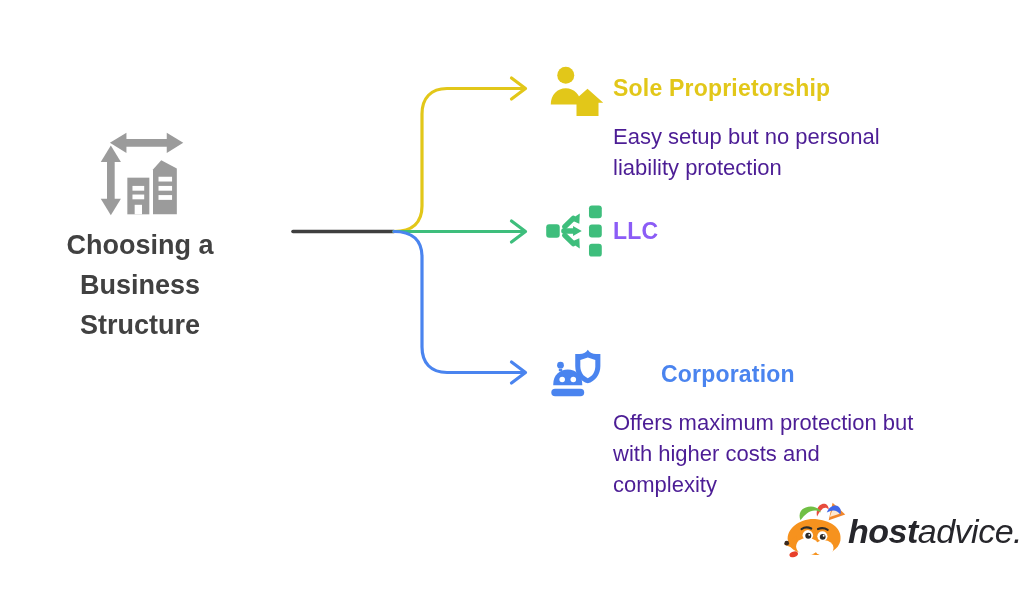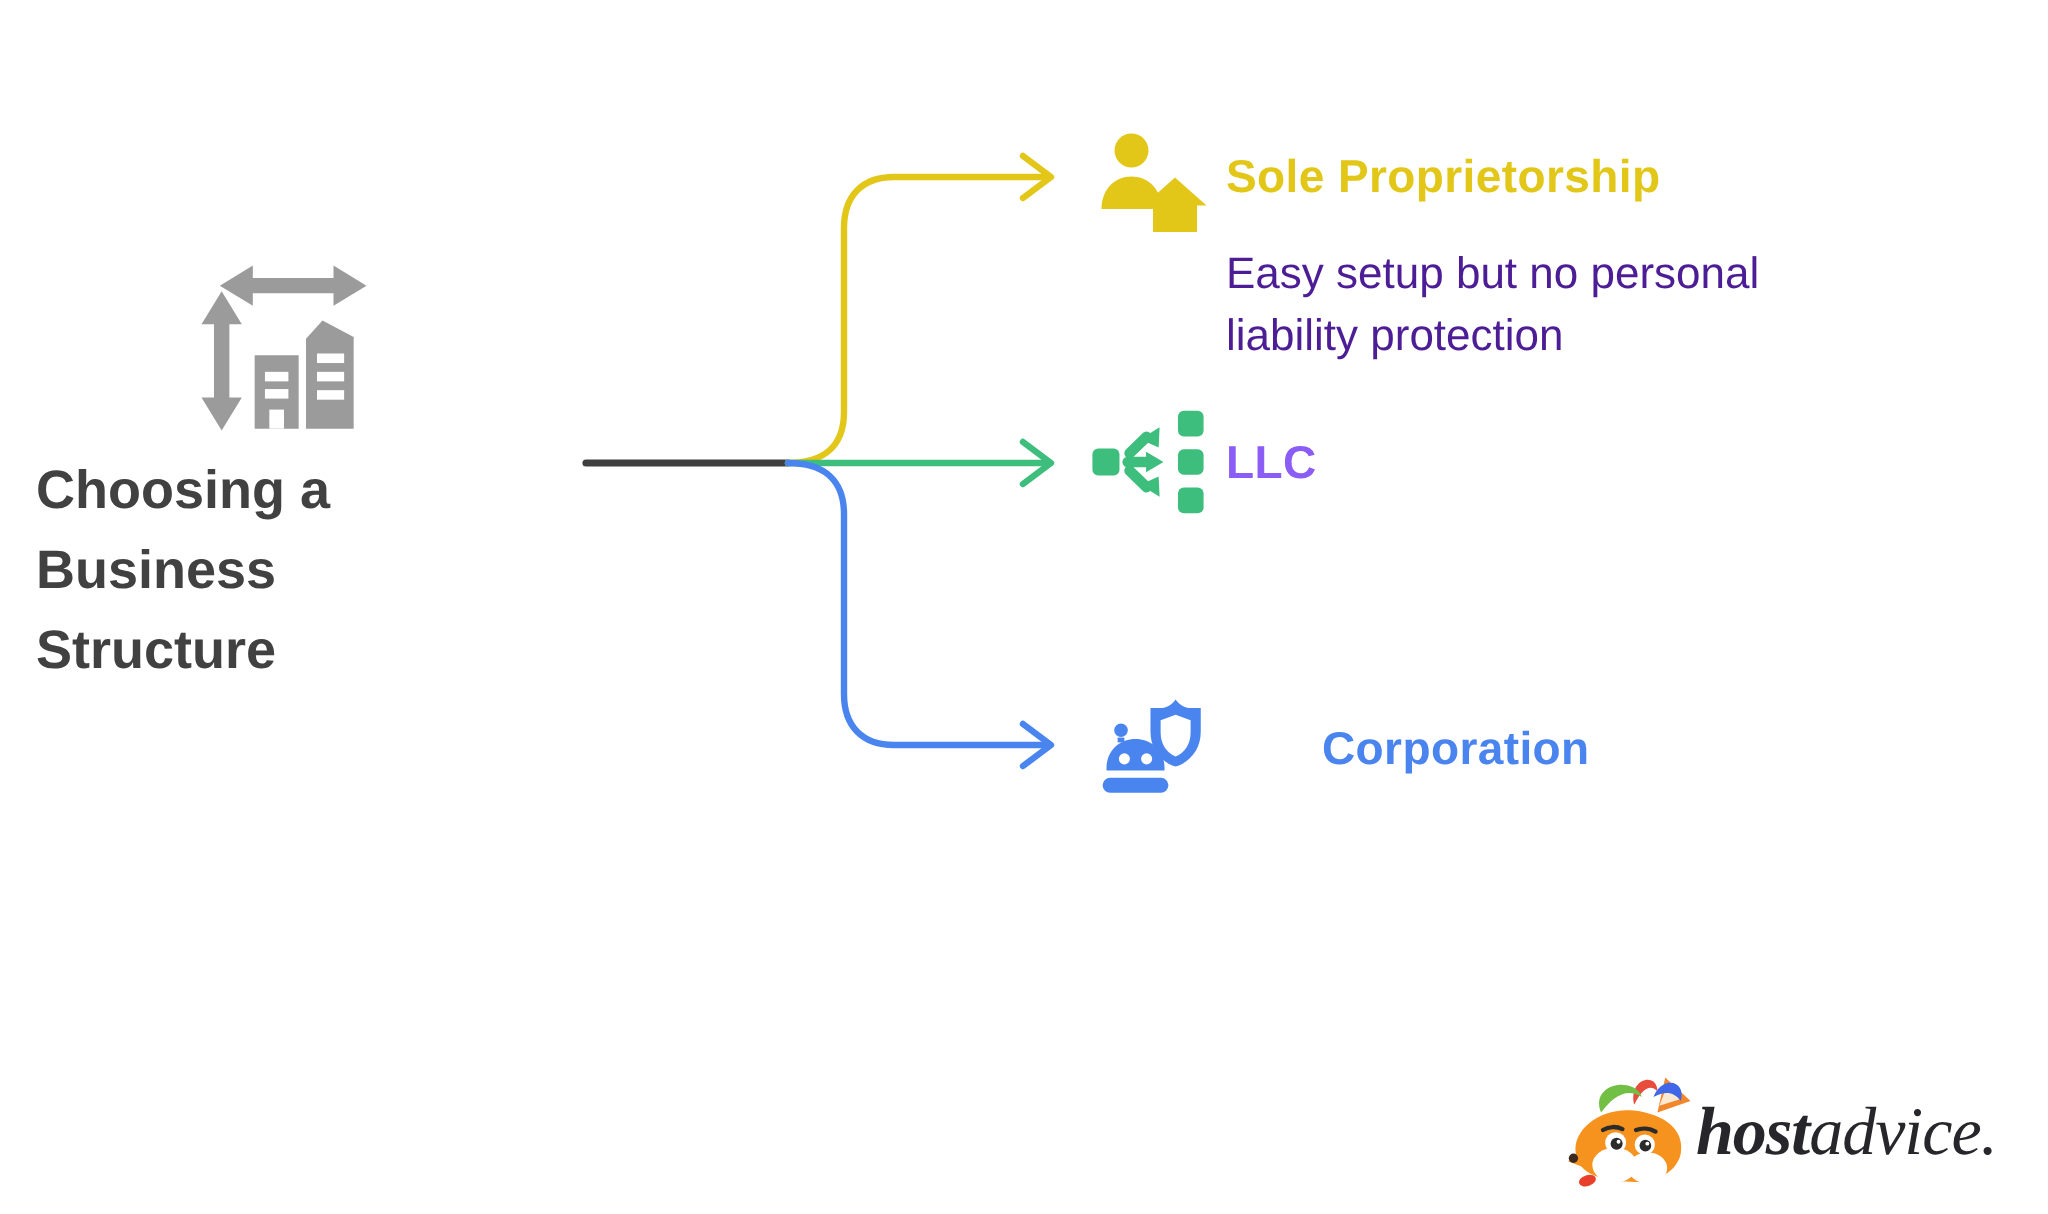--- a/index.html
+++ b/index.html
@@ -17,20 +17,21 @@
     position: absolute;
     left: 0; top: 0;
     width: 1024px; height: 607px;
     pointer-events: none;
   }
   .root-icon { position: absolute; left: 98px; top: 130px; }
   .root-title {
     position: absolute;
     left: 18px; top: 225px;
     width: 244px;
+    text-align: center;
     font-size: 27px;
     font-weight: bold;
     line-height: 40px;
     color: #414141;
     white-space: pre-line;
   }
   .branch-icon { position: absolute; }
   .icon-sole { left: 545px; top: 63px; }
   .icon-llc { left: 545px; top: 202px; }
   .icon-corp { left: 546px; top: 348px; }
@@ -53,22 +54,22 @@
     font-size: 22px;
     line-height: 31px;
     color: #4c1d95;
     white-space: pre-line;
   }
   .desc-sole { top: 121px; }
   .desc-llc  { top: 264px; }
   .desc-corp { top: 407px; }
   .logo {
     position: absolute;
-    left: 784px; top: 535px;
-    width: 232px; height: 62px; font-family: Liberation Serif, serif;
+    left: 784px; top: 499px;
+    width: 232px; height: 62px;
   }
   .fox { position: absolute; left: 0; top: 0; }
   .wordmark {
     position: absolute;
     left: 64px; top: 11px;
     font-style: italic;
     font-size: 34px;
     line-height: 42px;
     color: #26262B;
     letter-spacing: -0.5px;
@@ -140,20 +141,23 @@
     <path d="M17.3 0.7 C16.5 1.9 15.3 2.5 13.9 2.5 L12.1 2.5 V7.4 C12.1 11 14.3 13.7 17.3 14.6 C20.3 13.7 22.5 11 22.5 7.4 V2.5 L20.7 2.5 C19.3 2.5 18.1 1.9 17.3 0.7 Z"></path>
     <path d="M17.3 3.9 L20.4 5 V7.6 C20.4 10 19.1 11.8 17.3 12.5 C15.5 11.8 14.2 10 14.2 7.6 V5 Z" fill="#ffffff"></path>
     <circle cx="6" cy="7.1" r="1.4"></circle>
     <path d="M6 8.6 V9.6" stroke="#4A84EF" stroke-width="1.4" fill="none"></path>
     <path d="M3 14.9 C3 11.3 5.7 8.9 9 8.9 C12.3 8.9 15 11.3 15 14.9 L15 15.4 H3 Z"></path>
     <circle cx="6.7" cy="13" r="1.15" fill="#ffffff"></circle>
     <circle cx="11.3" cy="13" r="1.15" fill="#ffffff"></circle>
     <rect x="2.2" y="16.9" width="13.6" height="3.1" rx="1.55"></rect>
   </svg>
   <div class="branch-label label-corp" style="color: rgb(74, 132, 239); margin-left: 48px;">Corporation</div>
+  <div class="branch-desc desc-corp">Offers maximum protection but
+with higher costs and
+complexity</div>
 
   <div class="logo">
     <svg class="fox" width="70" height="62" viewBox="0 0 72 62">
       <polygon points="50,3 63,15 46,21" fill="#F1862B"></polygon>
       <polygon points="51,7 58,14 47,17.5" fill="#FDE8D2"></polygon>
       <path d="M34 17 C31 3 46 0 46 10 C42 6 38 9 34 17 Z" fill="#E84C3D"></path>
       <path d="M44 13 C48 2 61 4 58 15 C54 10 50 10 44 13 Z" fill="#4067E8"></path>
       <path d="M17 21 C11 6 34 2 38 13 C30 8 23 13 17 21 Z" fill="#71BF44"></path>
       <path d="M4 42 C2 29 18 18 34 20 C50 22 60 30 58 42 C56 52 44 58 30 56.5 C16 55 6 53 4 42 Z" fill="#F6921E"></path>
       <polygon points="0,46 13,37 13,51" fill="#F6921E"></polygon>

